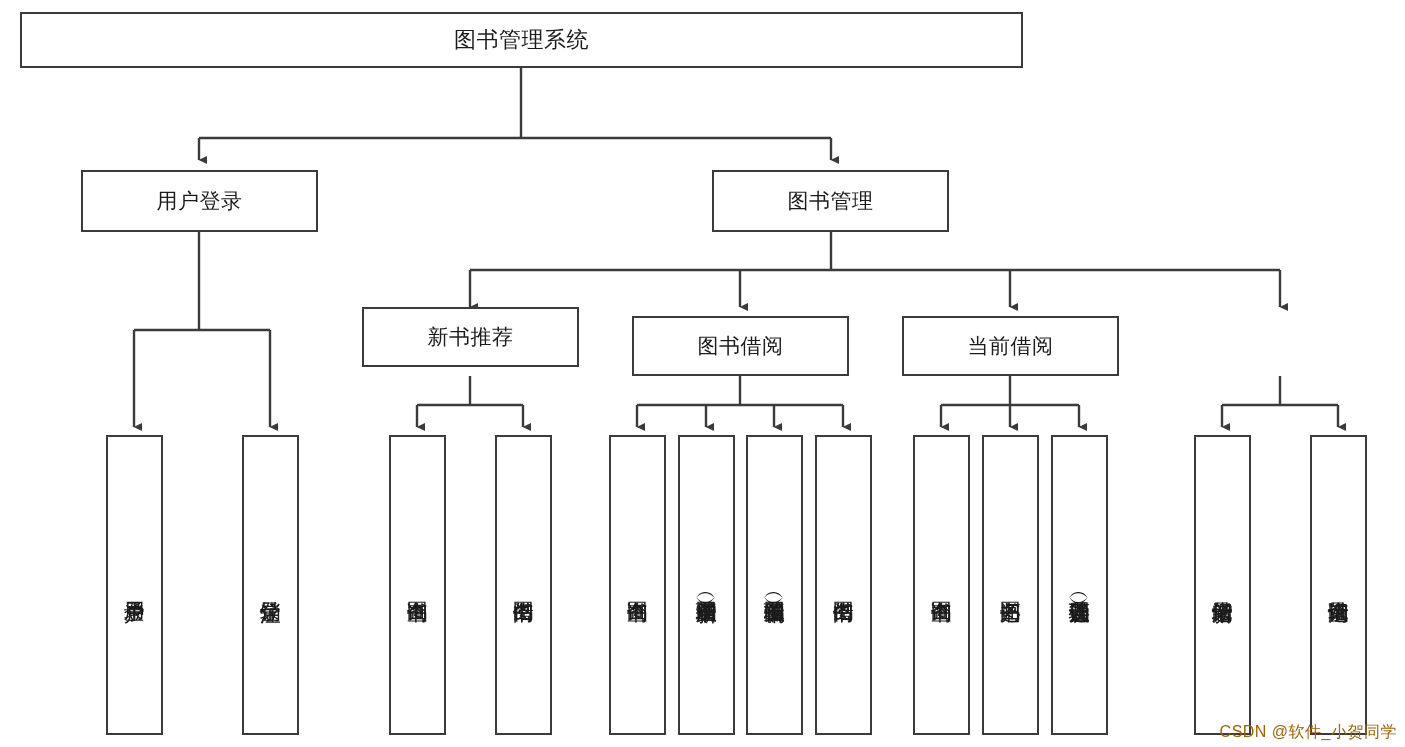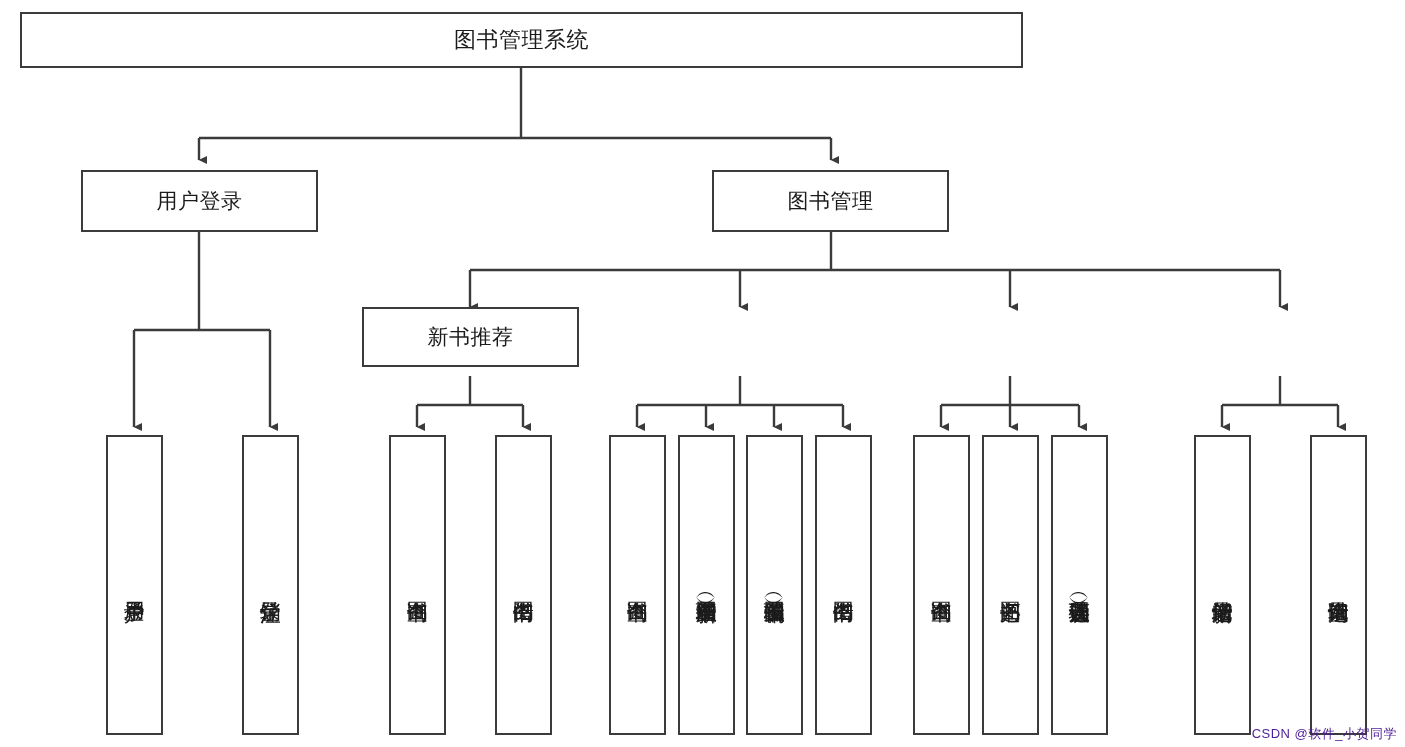--- a/index.html
+++ b/index.html
@@ -53,22 +53,22 @@
     display: block;
     text-align: center;
   }
   .node.root {
     font-size: 22px;
   }
   .watermark {
     position: absolute;
     right: 8px;
     bottom: 4px;
-    font-size: 13px;
-    color: #4c1d95;
+    font-size: 16px;
+    color: #a16207;
     letter-spacing: 0.5px;
     white-space: nowrap;
     font-family: "Liberation Sans", "DejaVu Sans", sans-serif;
   }
 </style>
 </head>
 <body>
 
 <div id="canvas">
 
@@ -129,20 +129,26 @@
   <div class="node horiz" style="left:81px; top:170px; width:237px; height:62px;">
     <span>用户登录</span>
   </div>
   <div class="node horiz" style="left:712px; top:170px; width:237px; height:62px;">
     <span>图书管理</span>
   </div>
 
   <div class="node horiz" style="left:362px; top:307px; width:217px; height:60px;">
     <span>新书推荐</span>
   </div>
+  <div class="node horiz" style="left:632px; top:316px; width:217px; height:60px;">
+    <span>图书借阅</span>
+  </div>
+  <div class="node horiz" style="left:902px; top:316px; width:217px; height:60px;">
+    <span>当前借阅</span>
+  </div>
 
   <div class="node vert" style="left:106px; top:435px; width:57px; height:300px;">
     <span class="vtext">用户登录</span>
   </div>
   <div class="node vert" style="left:242px; top:435px; width:57px; height:300px;">
     <span class="vtext">注销登录</span>
   </div>
 
   <div class="node vert" style="left:389px; top:435px; width:57px; height:300px;">
     <span class="vtext">查询图书</span>

